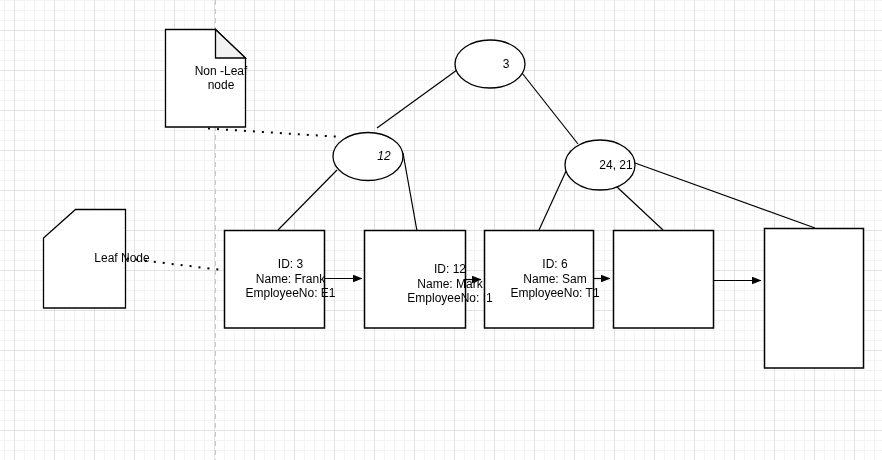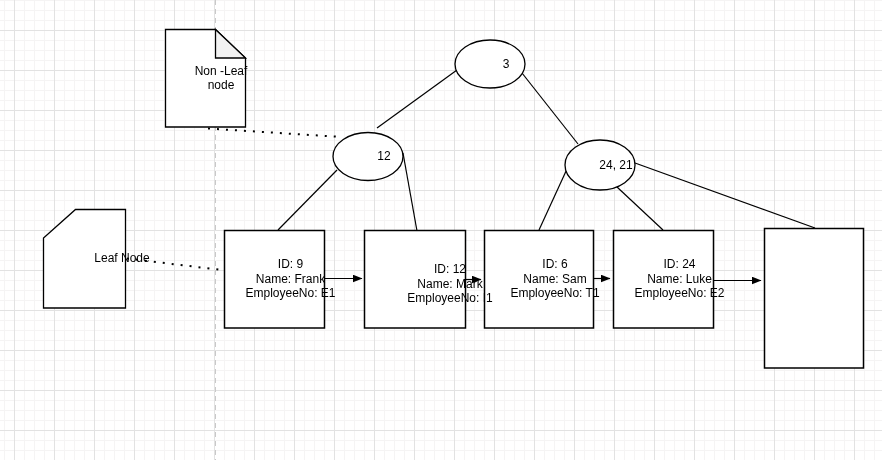--- a/index.html
+++ b/index.html
@@ -87,29 +87,26 @@
     <rect x="484.5" y="230.5" width="109" height="97.5" fill="#ffffff" stroke="#000000" stroke-width="1.5"></rect>
     <rect x="613.5" y="230.5" width="100" height="97.5" fill="#ffffff" stroke="#000000" stroke-width="1.5"></rect>
     <rect x="764.5" y="228.5" width="99" height="139.5" fill="#ffffff" stroke="#000000" stroke-width="1.5"></rect>
   </svg>
 
   <div class="label" style="left:165px; top:29px;  width:80px;  height:98px;">Non -Leaf
 node</div>
   <div class="label" style="left:43px;  top:209px; width:82px;  height:99px;padding-left:22px;">Leaf Node</div>
 
   <div class="label" style="left:455px; top:40px;  width:70px;  height:48px;">3</div>
-  <div class="label" style="left:333px; top:132px; width:70px;  height:48px;">12</div>
+  <div class="label" style="left:333px; top:132px; width:70px;  height:48px;font-style:italic;">12</div>
   <div class="label" style="left:565px; top:140px; width:70px;  height:50px;">24, 21</div>
 
-  <div class="label" style="left:225px; top:230px; width:99px;  height:98px;">ID: 9
+  <div class="label" style="left:225px; top:230px; width:99px;  height:98px;">ID: 3
 Name: Frank
 EmployeeNo: E1</div>
   <div class="label" style="left:384px; top:235px; width:100px; height:98px;">ID: 12
 Name: Mark
 EmployeeNo: I1</div>
   <div class="label" style="left:485px; top:230px; width:108px; height:98px;">ID: 6
 Name: Sam
 EmployeeNo: T1</div>
-  <div class="label" style="left:614px; top:230px; width:99px;  height:98px;">ID: 24
-Name: Luke
-EmployeeNo: E2</div>
 
 </div>
 
 </body></html>

